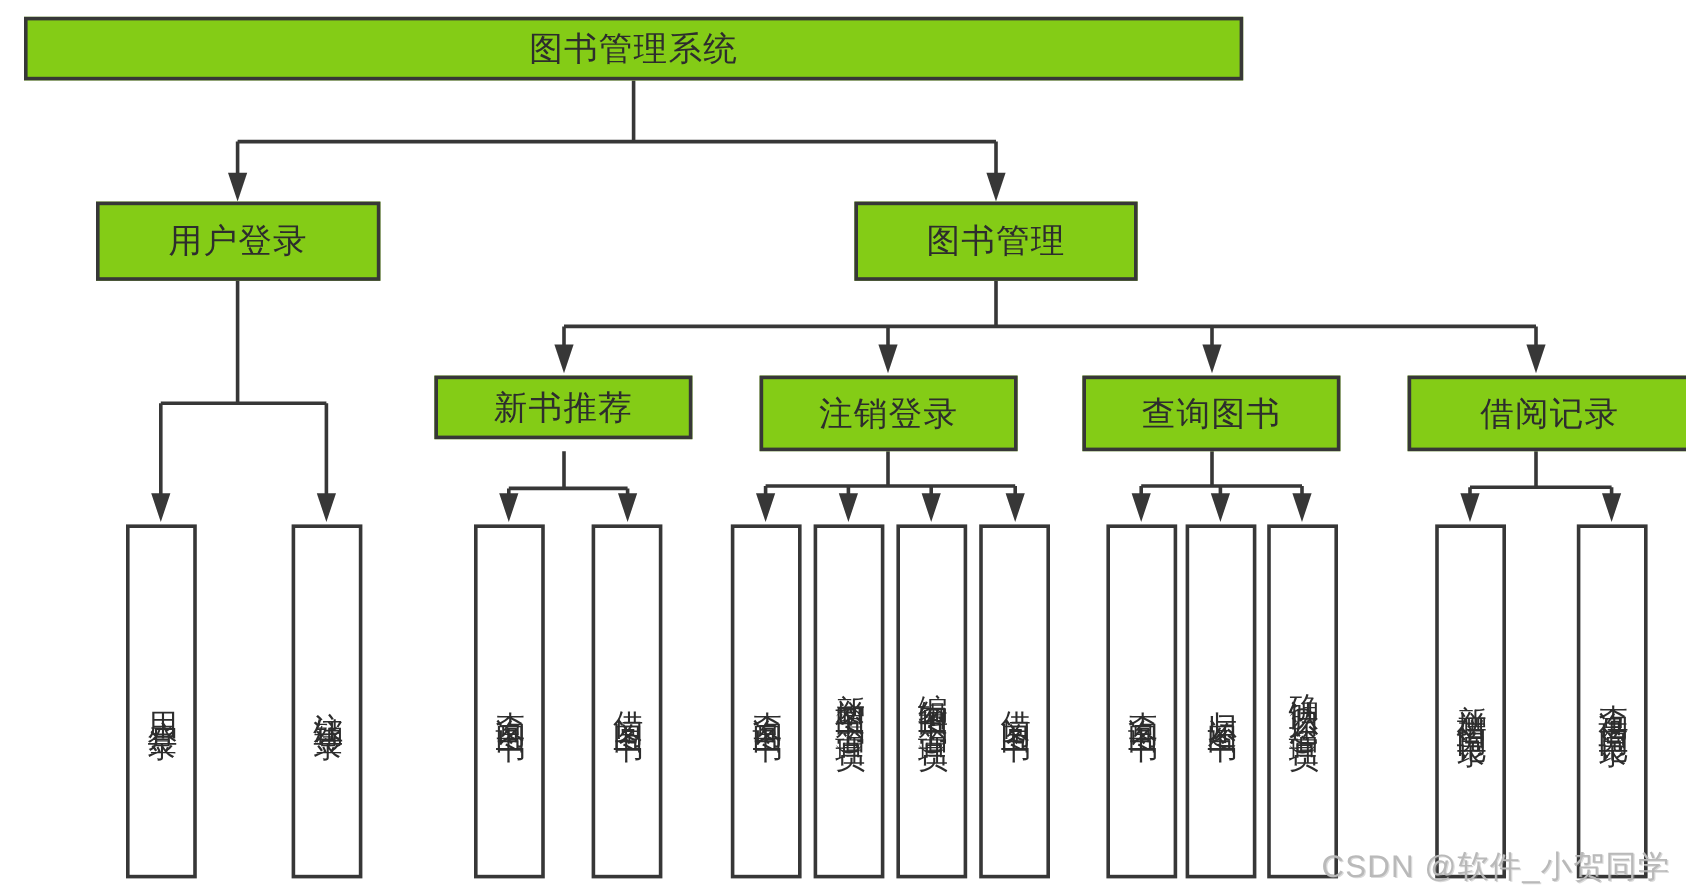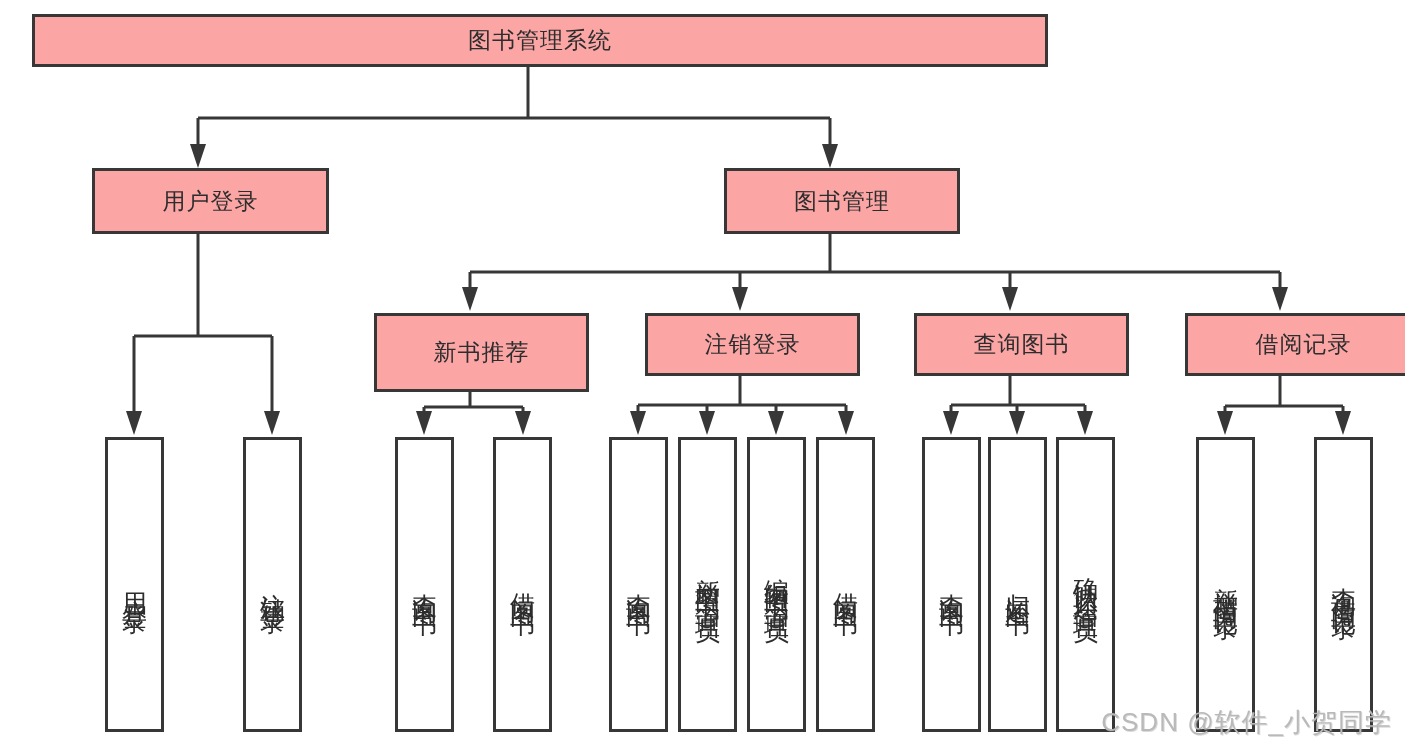--- a/index.html
+++ b/index.html
@@ -18,29 +18,28 @@
   .connectors {
     position: absolute;
     left: 0;
     top: 0;
     pointer-events: none;
   }
   .box {
     position: absolute;
     box-sizing: border-box;
     border: 3px solid #373737;
-    background: #fca5a5;
+    background: #84cc16;
     display: flex;
     align-items: center;
     justify-content: center;
     color: #2d2d2d;
-    font-size: 23px;
+    font-size: 28px;
     letter-spacing: 1px;
     white-space: nowrap;
-    margin-left: 12px;
   }
   .leaf {
     position: absolute;
     box-sizing: border-box;
     border: 3px solid #373737;
     background: #ffffff;
     width: 59px;
     height: 295px;
     display: flex;
     align-items: center;
@@ -108,21 +107,21 @@
       <polygon points="1217,411 1233,411 1225,435"></polygon>
       <polygon points="1335,411 1351,411 1343,435"></polygon>
     </g>
   </svg>
 
   <div class="box" style="left:20px; top:14px; width:1016px; height:53px;">图书管理系统</div>
 
   <div class="box" style="left:80px; top:168px; width:237px; height:66px;">用户登录</div>
   <div class="box" style="left:712px; top:168px; width:236px; height:66px;text-align:center;">图书管理</div>
 
-  <div class="box" style="left:362px; top:313px; width:215px; height:79px;font-family:Liberation Serif, serif;">新书推荐</div>
+  <div class="box" style="left:362px; top:313px; width:215px; height:53px;font-family:Liberation Serif, serif;">新书推荐</div>
   <div class="box" style="left:633px; top:313px; width:215px; height:63px;">注销登录</div>
   <div class="box" style="left:902px; top:313px; width:215px; height:63px;">查询图书</div>
   <div class="box" style="left:1173px; top:313px; width:237px; height:63px;">借阅记录</div>
 
   <div class="leaf" style="left:105px; top:437px;">
     <span class="vtext">用户登录</span>
   </div>
   <div class="leaf" style="left:243px; top:437px;">
     <span class="vtext">注销登录</span>
   </div>

